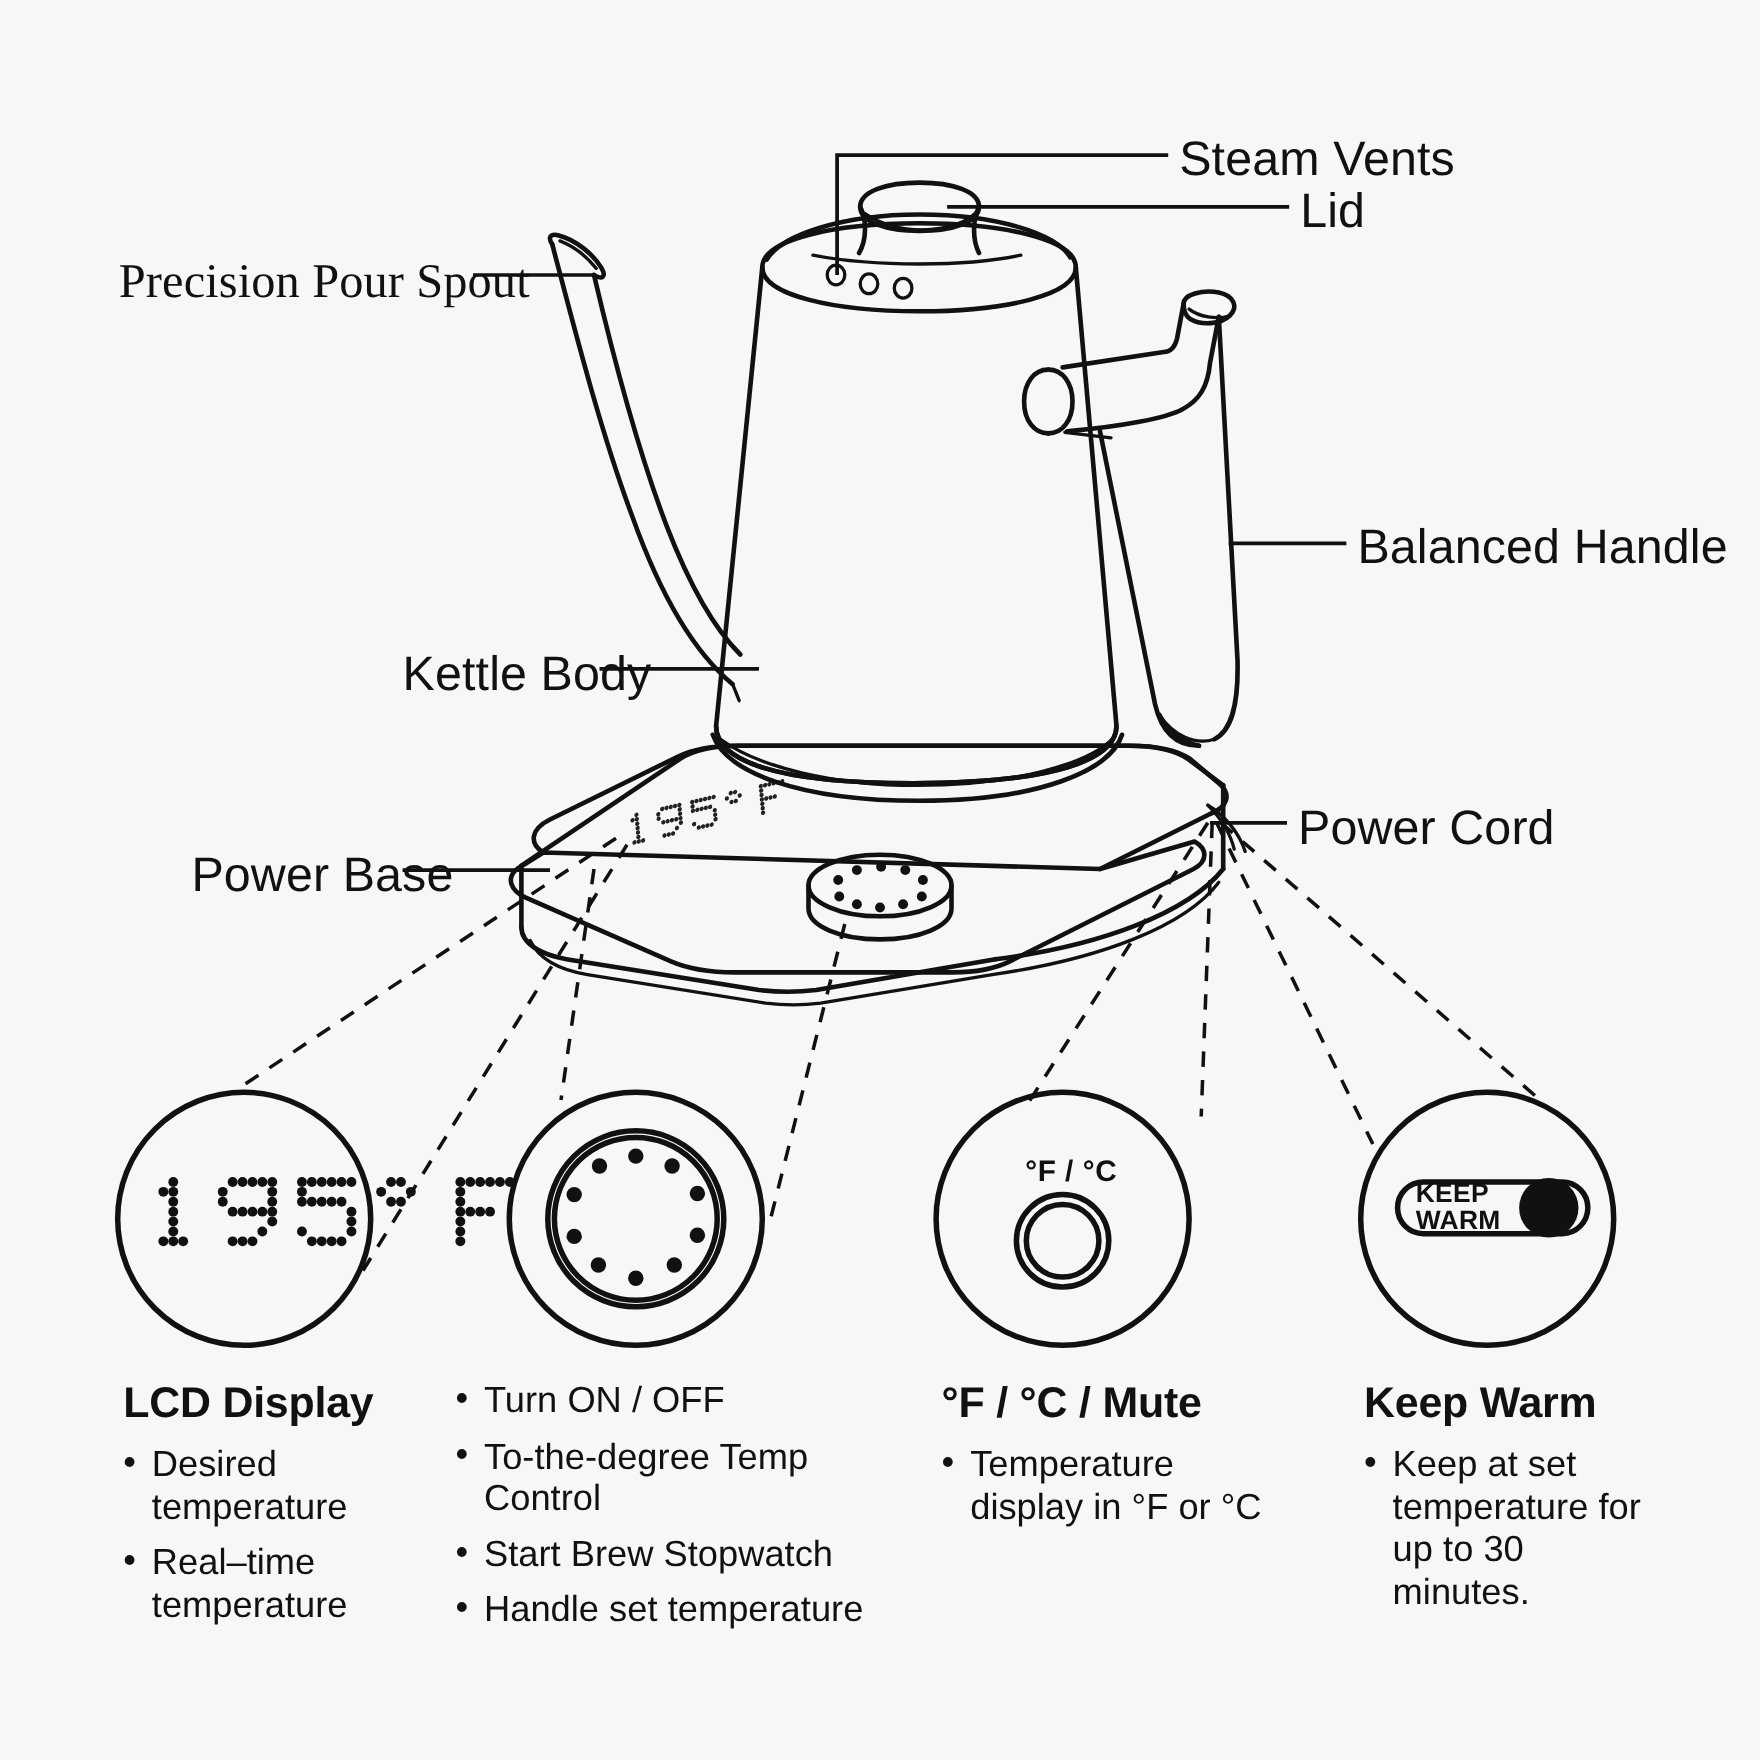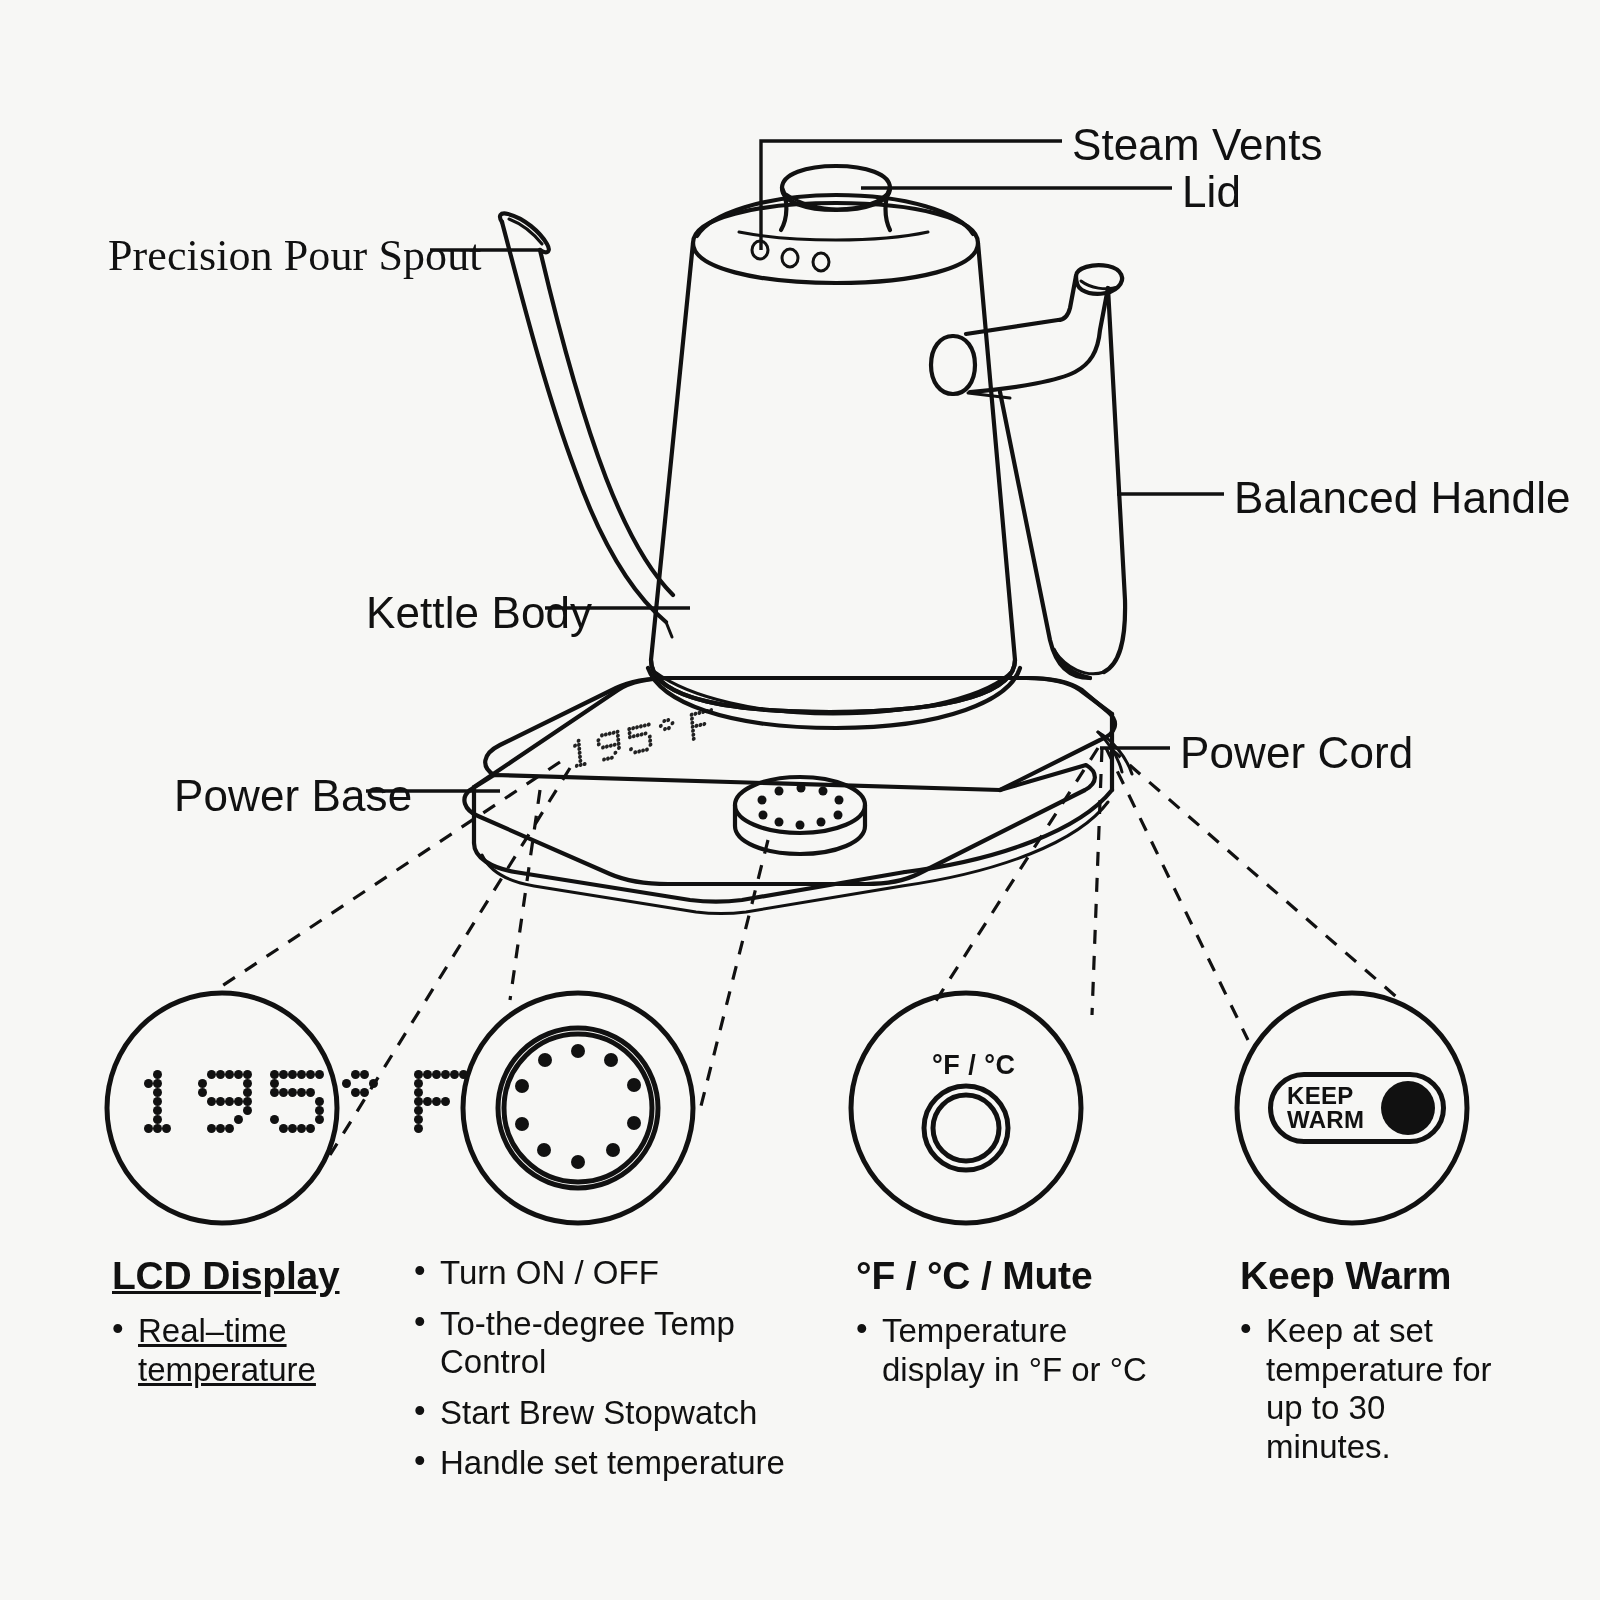--- a/index.html
+++ b/index.html
@@ -939,31 +939,32 @@
           <div class="px off"></div>
           <div class="px off"></div>
           <div class="px off"></div>
           <div class="px off"></div>
         </div>
       </div>
     </div>
 
   <div class="fcLabel" style="left:932px; top:1050px;">°F / °C</div>
 
-  <div class="toggle" style="left:1268px; top:1072px; width:178px; height:72px;">
+  <div class="toggle" style="left:1268px; top:1072px; width:178px; height:52px;">
     <div class="tt">
       <div>KEEP</div>
       <div>WARM</div>
     </div>
     <div class="knob"></div>
   </div>
 
-  <div class="col" style="left:112px; top:1254px; width:300px;text-decoration:underline;">
+  <div class="col" style="left:112px; top:1254px; width:300px;">
     <h3>LCD Display</h3>
     <ul>
+      <li>Desired temperature</li>
       <li>Real–time temperature</li>
     </ul>
   </div>
 
   <div class="col" style="left:414px; top:1254px; width:390px;">
     <ul>
       <li>Turn ON / OFF</li>
       <li>To-the-degree Temp Control</li>
       <li>Start Brew Stopwatch</li>
       <li>Handle set temperature</li>

